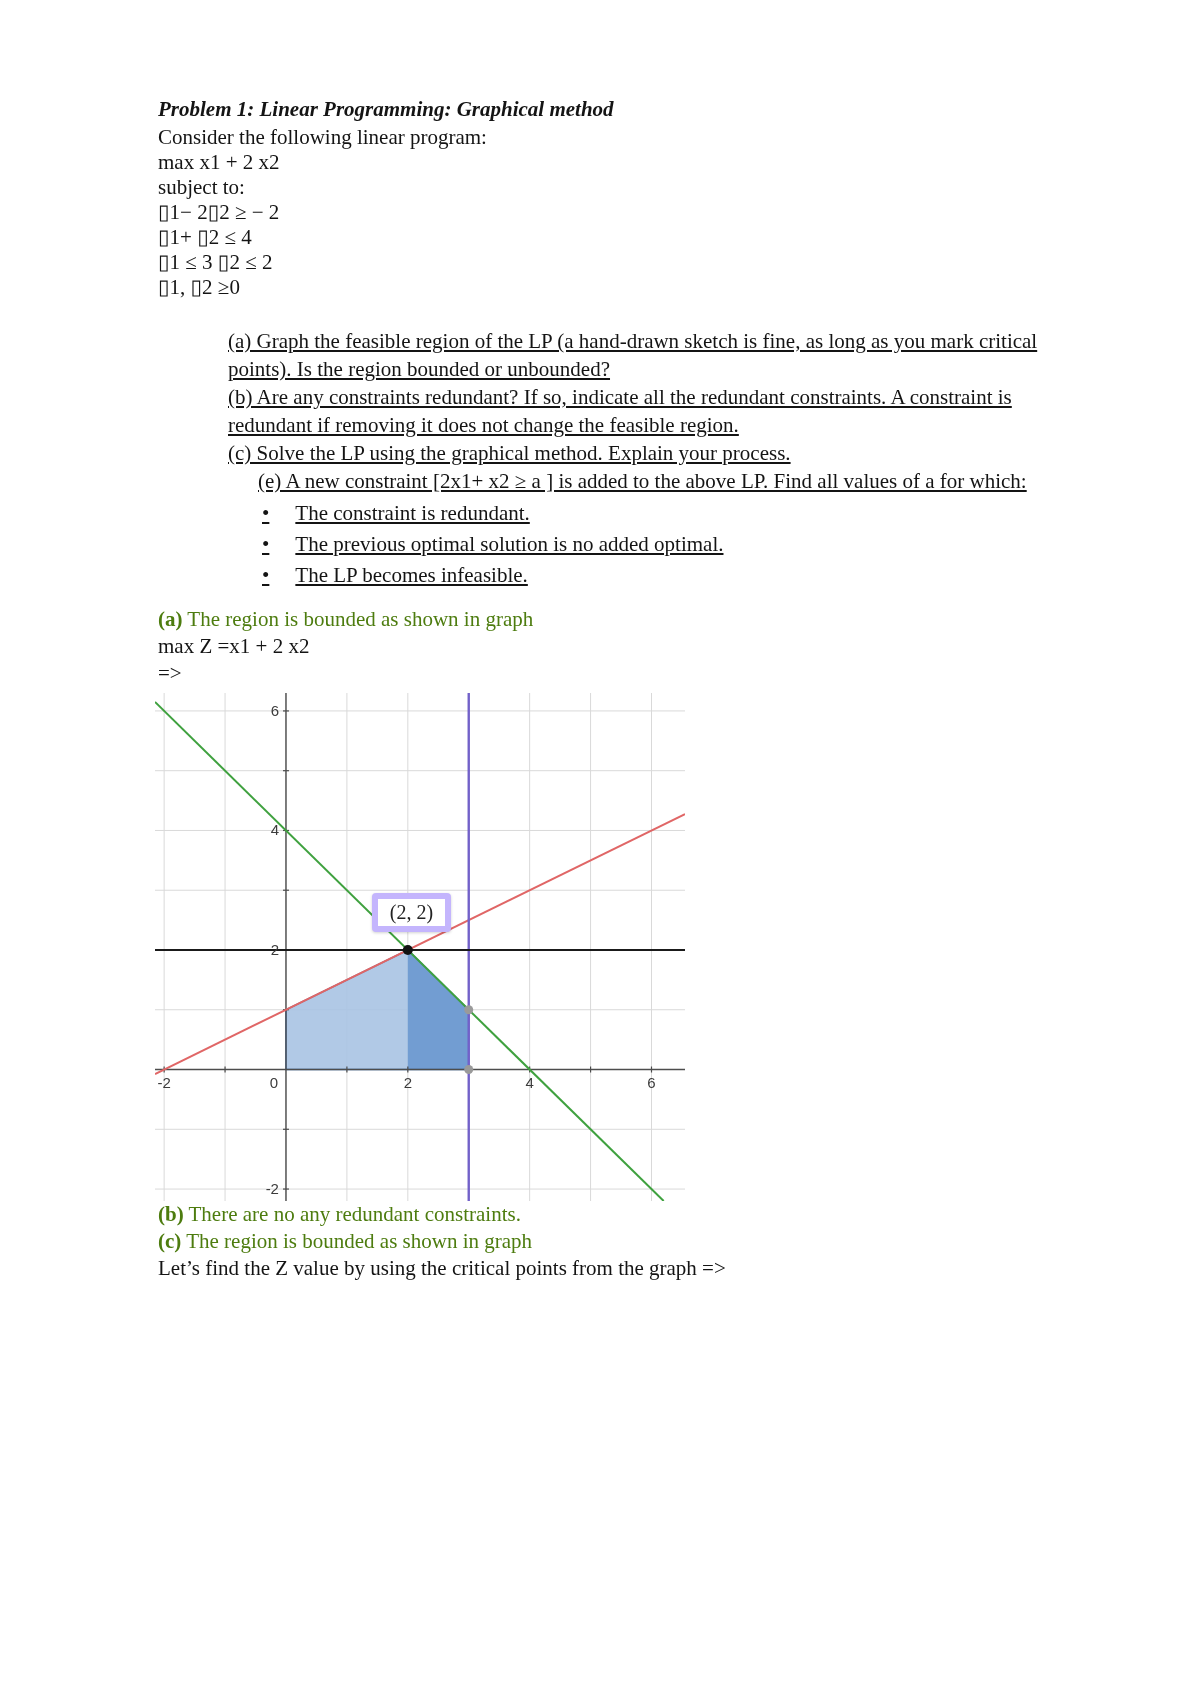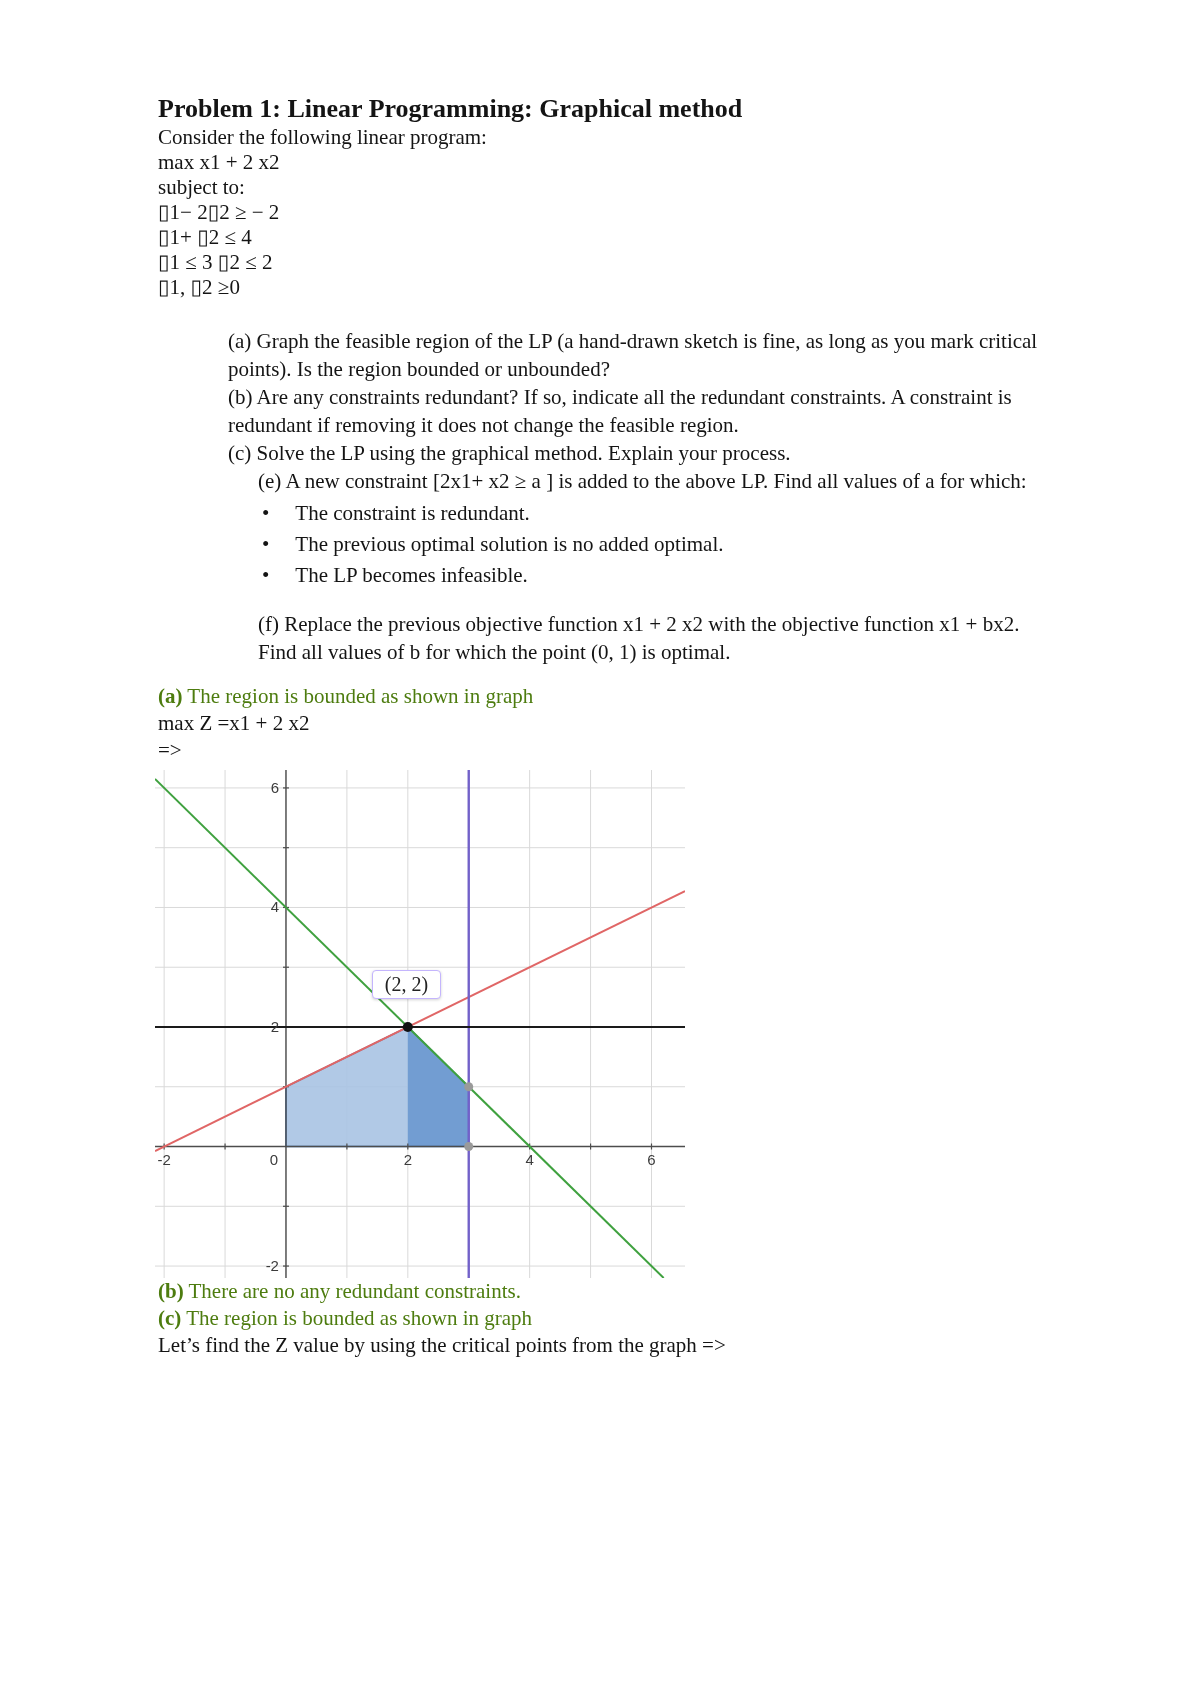--- a/index.html
+++ b/index.html
@@ -1,36 +1,36 @@
 <!DOCTYPE html>
 <html><head>
 <meta charset="utf-8">
 <style>
   html,body{margin:0;padding:0;background:#ffffff;}
   .page{position:relative;width:1200px;height:1698px;background:#ffffff;overflow:hidden;
         font-family:"Liberation Serif", serif;font-size:21px;color:#141414;}
   .content{position:absolute;left:158px;top:96px;width:882px;}
-  .title{font-size:26px;font-weight:bold;margin:0 0 3px 0;line-height:26px;}
+  .title{font-size:21px;font-weight:bold;margin:0 0 3px 0;line-height:26px;font-style:italic;}
   .line{line-height:25px;}
   .constraints .line{line-height:25px;}
-  .items{margin-top:27px;margin-left:70px;}
+  .items{margin-top:27px;margin-left:70px;text-decoration:underline;}
   .item{margin:0;line-height:28px;}
   .item.deep{margin-left:30px;width:782px;}
   .item.f{margin-top:21px;}
   .bullets{list-style:none;margin:4px 0 0 0;padding:0 0 0 34px;}
   .bullets li{display:flex;gap:26px;line-height:28px;margin-bottom:3px;}
   .bullets li::before{content:"\2022";flex:0 0 auto;}
   .answer{margin-top:17px;}
   .answer .line{line-height:27px;}
   .answer2 .line{line-height:27px;}
   .green{color:#4d7c0f;}
   .green b{font-weight:bold;}
   .graph{position:relative;width:530px;height:508px;margin:6px 0 0 -3px;}
   .graph svg{display:block;}
-  .point-label{position:absolute;background:#ffffff;border:1px solid #c4b5fd;border-radius:4px;
+  .point-label{position:absolute;background:#ffffff;border:6px solid #c4b5fd;border-radius:4px;
                padding:2px 12px;font-size:20px;color:#222222;box-shadow:0 1px 3px rgba(0,0,0,.18);
                font-family:"Liberation Serif", serif;white-space:nowrap;}
 </style>
 </head>
 <body>
 
 <div class="page">
   <div class="content">
 
     <h1 class="title">Problem 1: Linear Programming: Graphical method</h1>
@@ -57,21 +57,20 @@
             <span>The constraint is redundant.</span>
           </li>
         <li>
             <span>The previous optimal solution is no added optimal.</span>
           </li>
         <li>
             <span>The LP becomes infeasible.</span>
           </li>
       </ul>
 
-      <p class="item deep f">(f) Replace the previous objective function x1 + 2 x2 with the objective function x1 + bx2. Find all values of b for which the point (0, 1) is optimal.</p>
     </div>
 
     <div class="answer">
       <div class="line green"><b>(a)</b><span> The region is bounded as shown in graph</span></div>
       <div class="line">max Z =x1 + 2 x2</div>
       <div class="line">=&gt;</div>
     </div>
 
     <div class="graph">
         <svg width="530" height="508">

